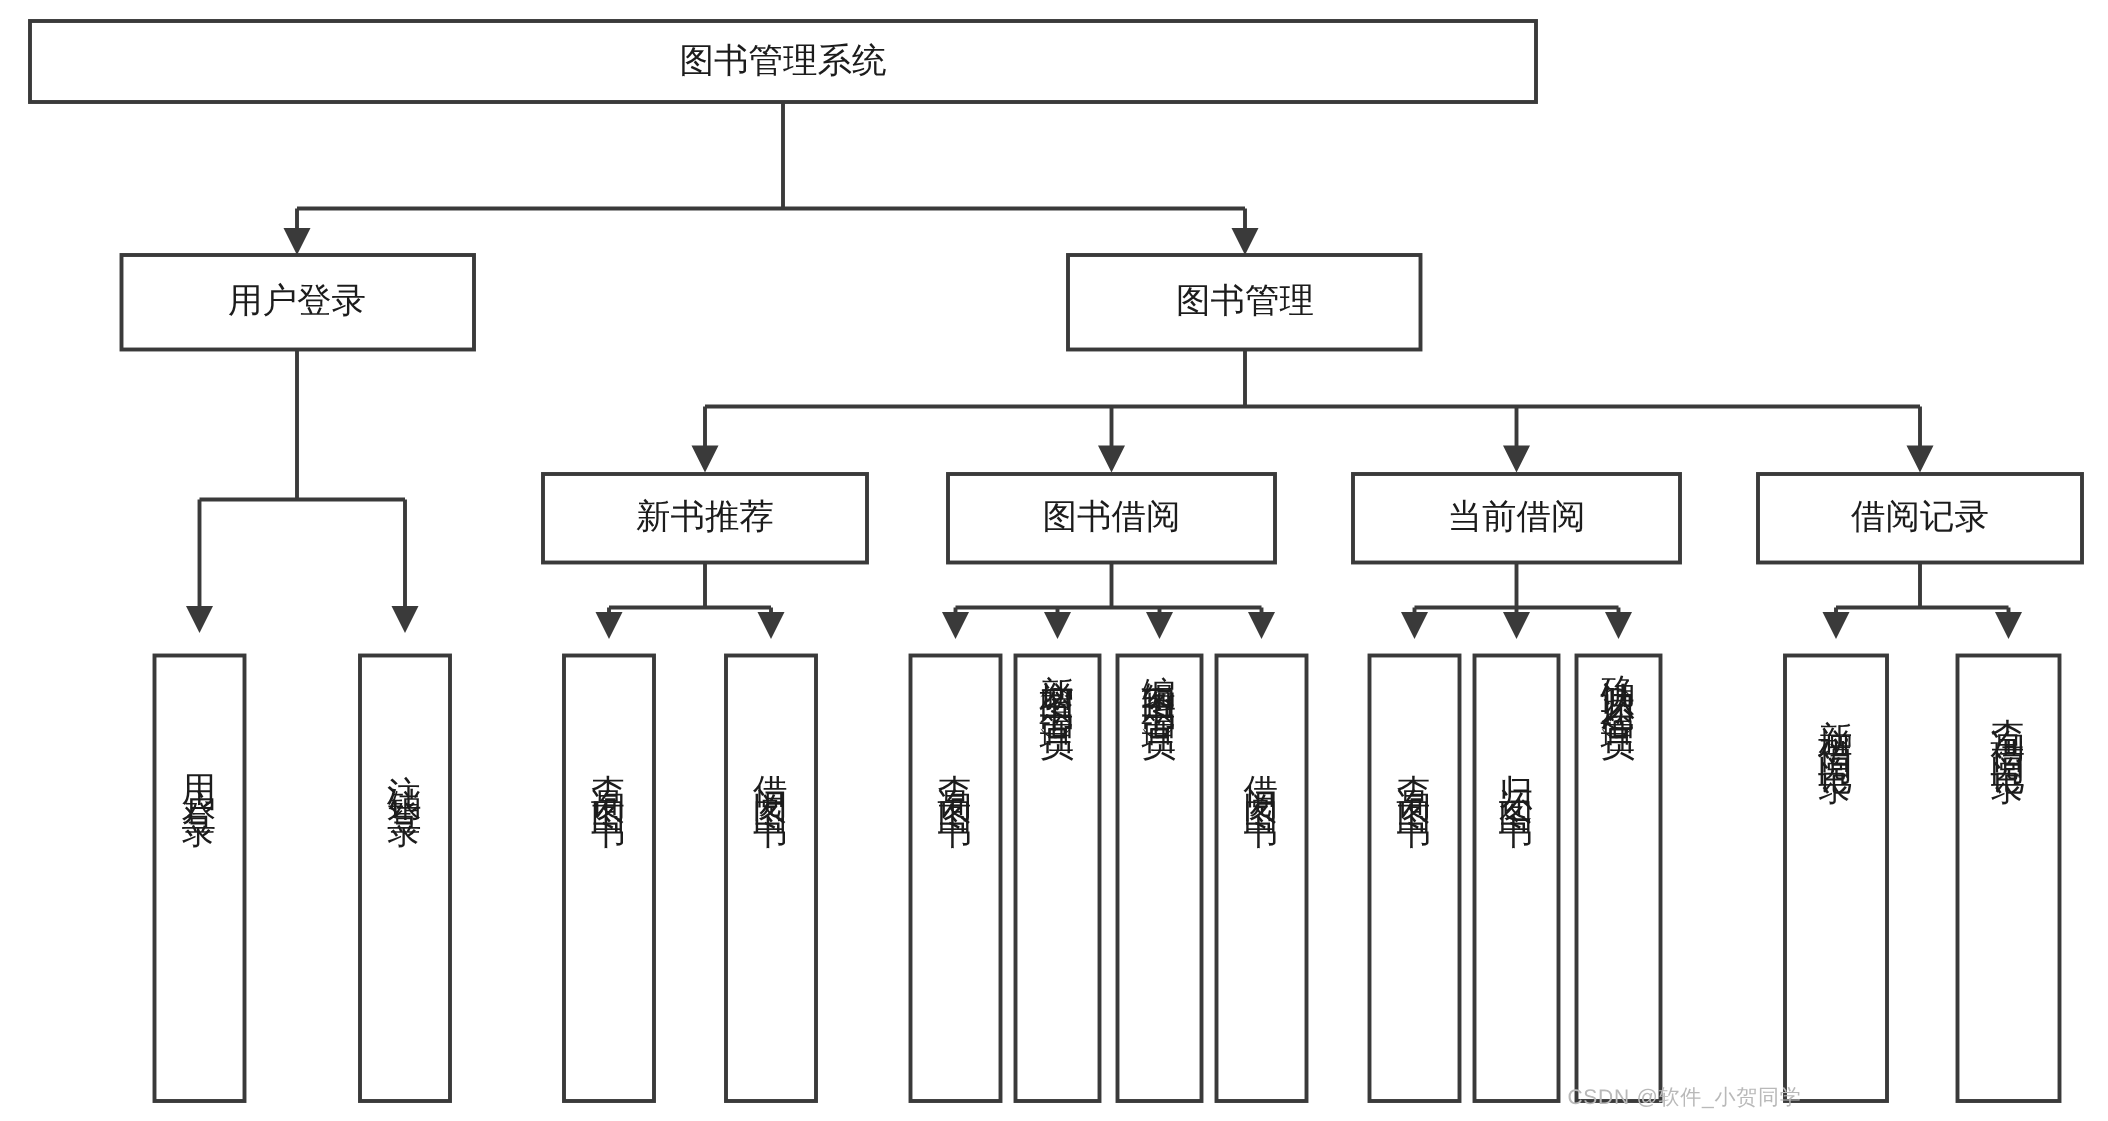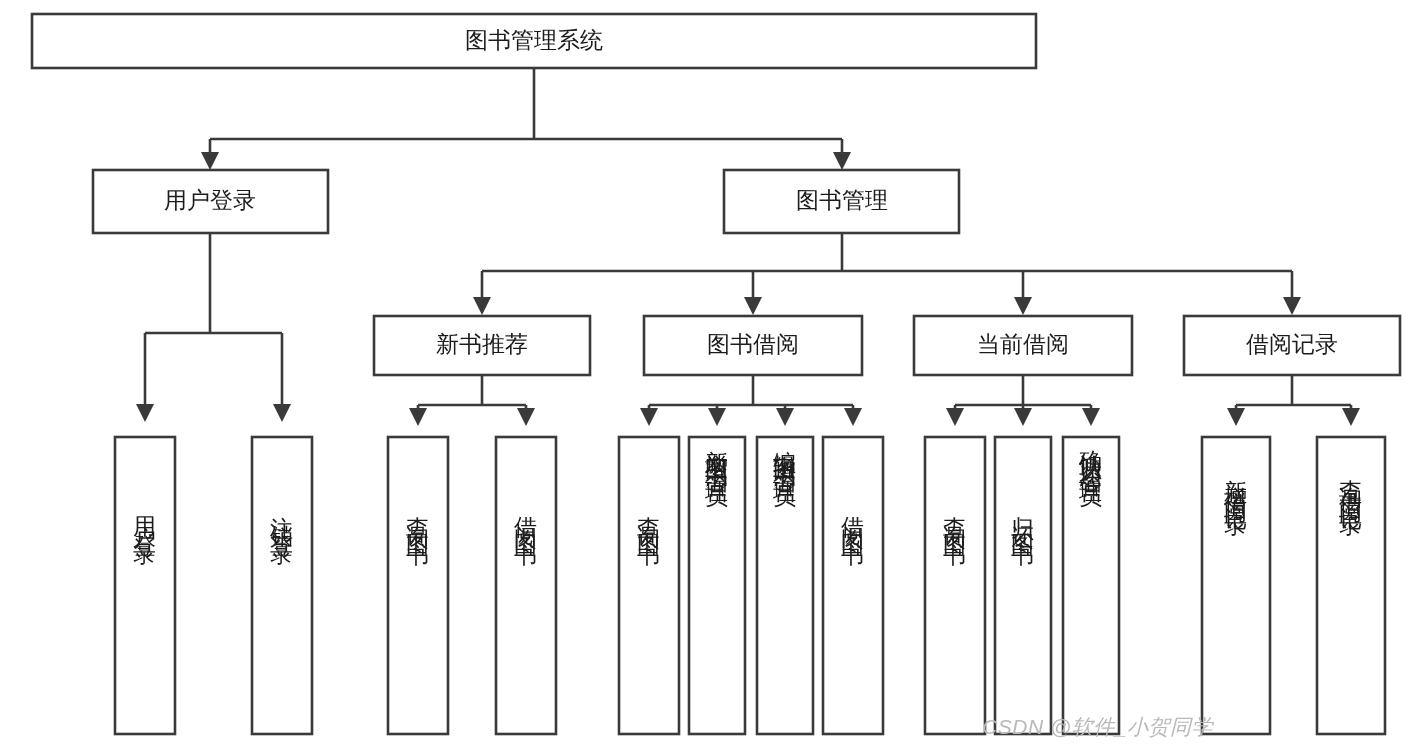--- a/index.html
+++ b/index.html
@@ -13,21 +13,20 @@
     font-family: "Liberation Sans", "DejaVu Sans", sans-serif;
     overflow: hidden;
     position: relative;
   }
   #diagram-root {
     position: absolute;
     left: 0;
     top: 0;
     width: 1211px;
     height: 747px;
-    padding-left: 12px;
   }
   svg.flow {
     display: block;
     width: 1405px;
     height: 747px;
   }
   .node-rect {
     fill: #ffffff;
     stroke: #3a3a3a;
     stroke-width: 2.6;
@@ -53,26 +52,25 @@
   }
   .arrow-head {
     fill: #3a3a3a;
     stroke: none;
   }
   .watermark {
     position: absolute;
     right: 10px;
     bottom: 6px;
     font-family: "Liberation Sans", "DejaVu Sans", sans-serif;
-    font-size: 21px;
+    font-size: 14px;
     color: #b9b9b9;
     letter-spacing: 0.5px;
     white-space: nowrap;
     user-select: none;
-    font-style: italic;
   }
 </style>
 </head>
 <body>
 
 <div id="diagram-root">
   <svg class="flow" viewBox="0 0 1405 747" xmlns="http://www.w3.org/2000/svg">
 
     <defs>
       <g id="ah">

